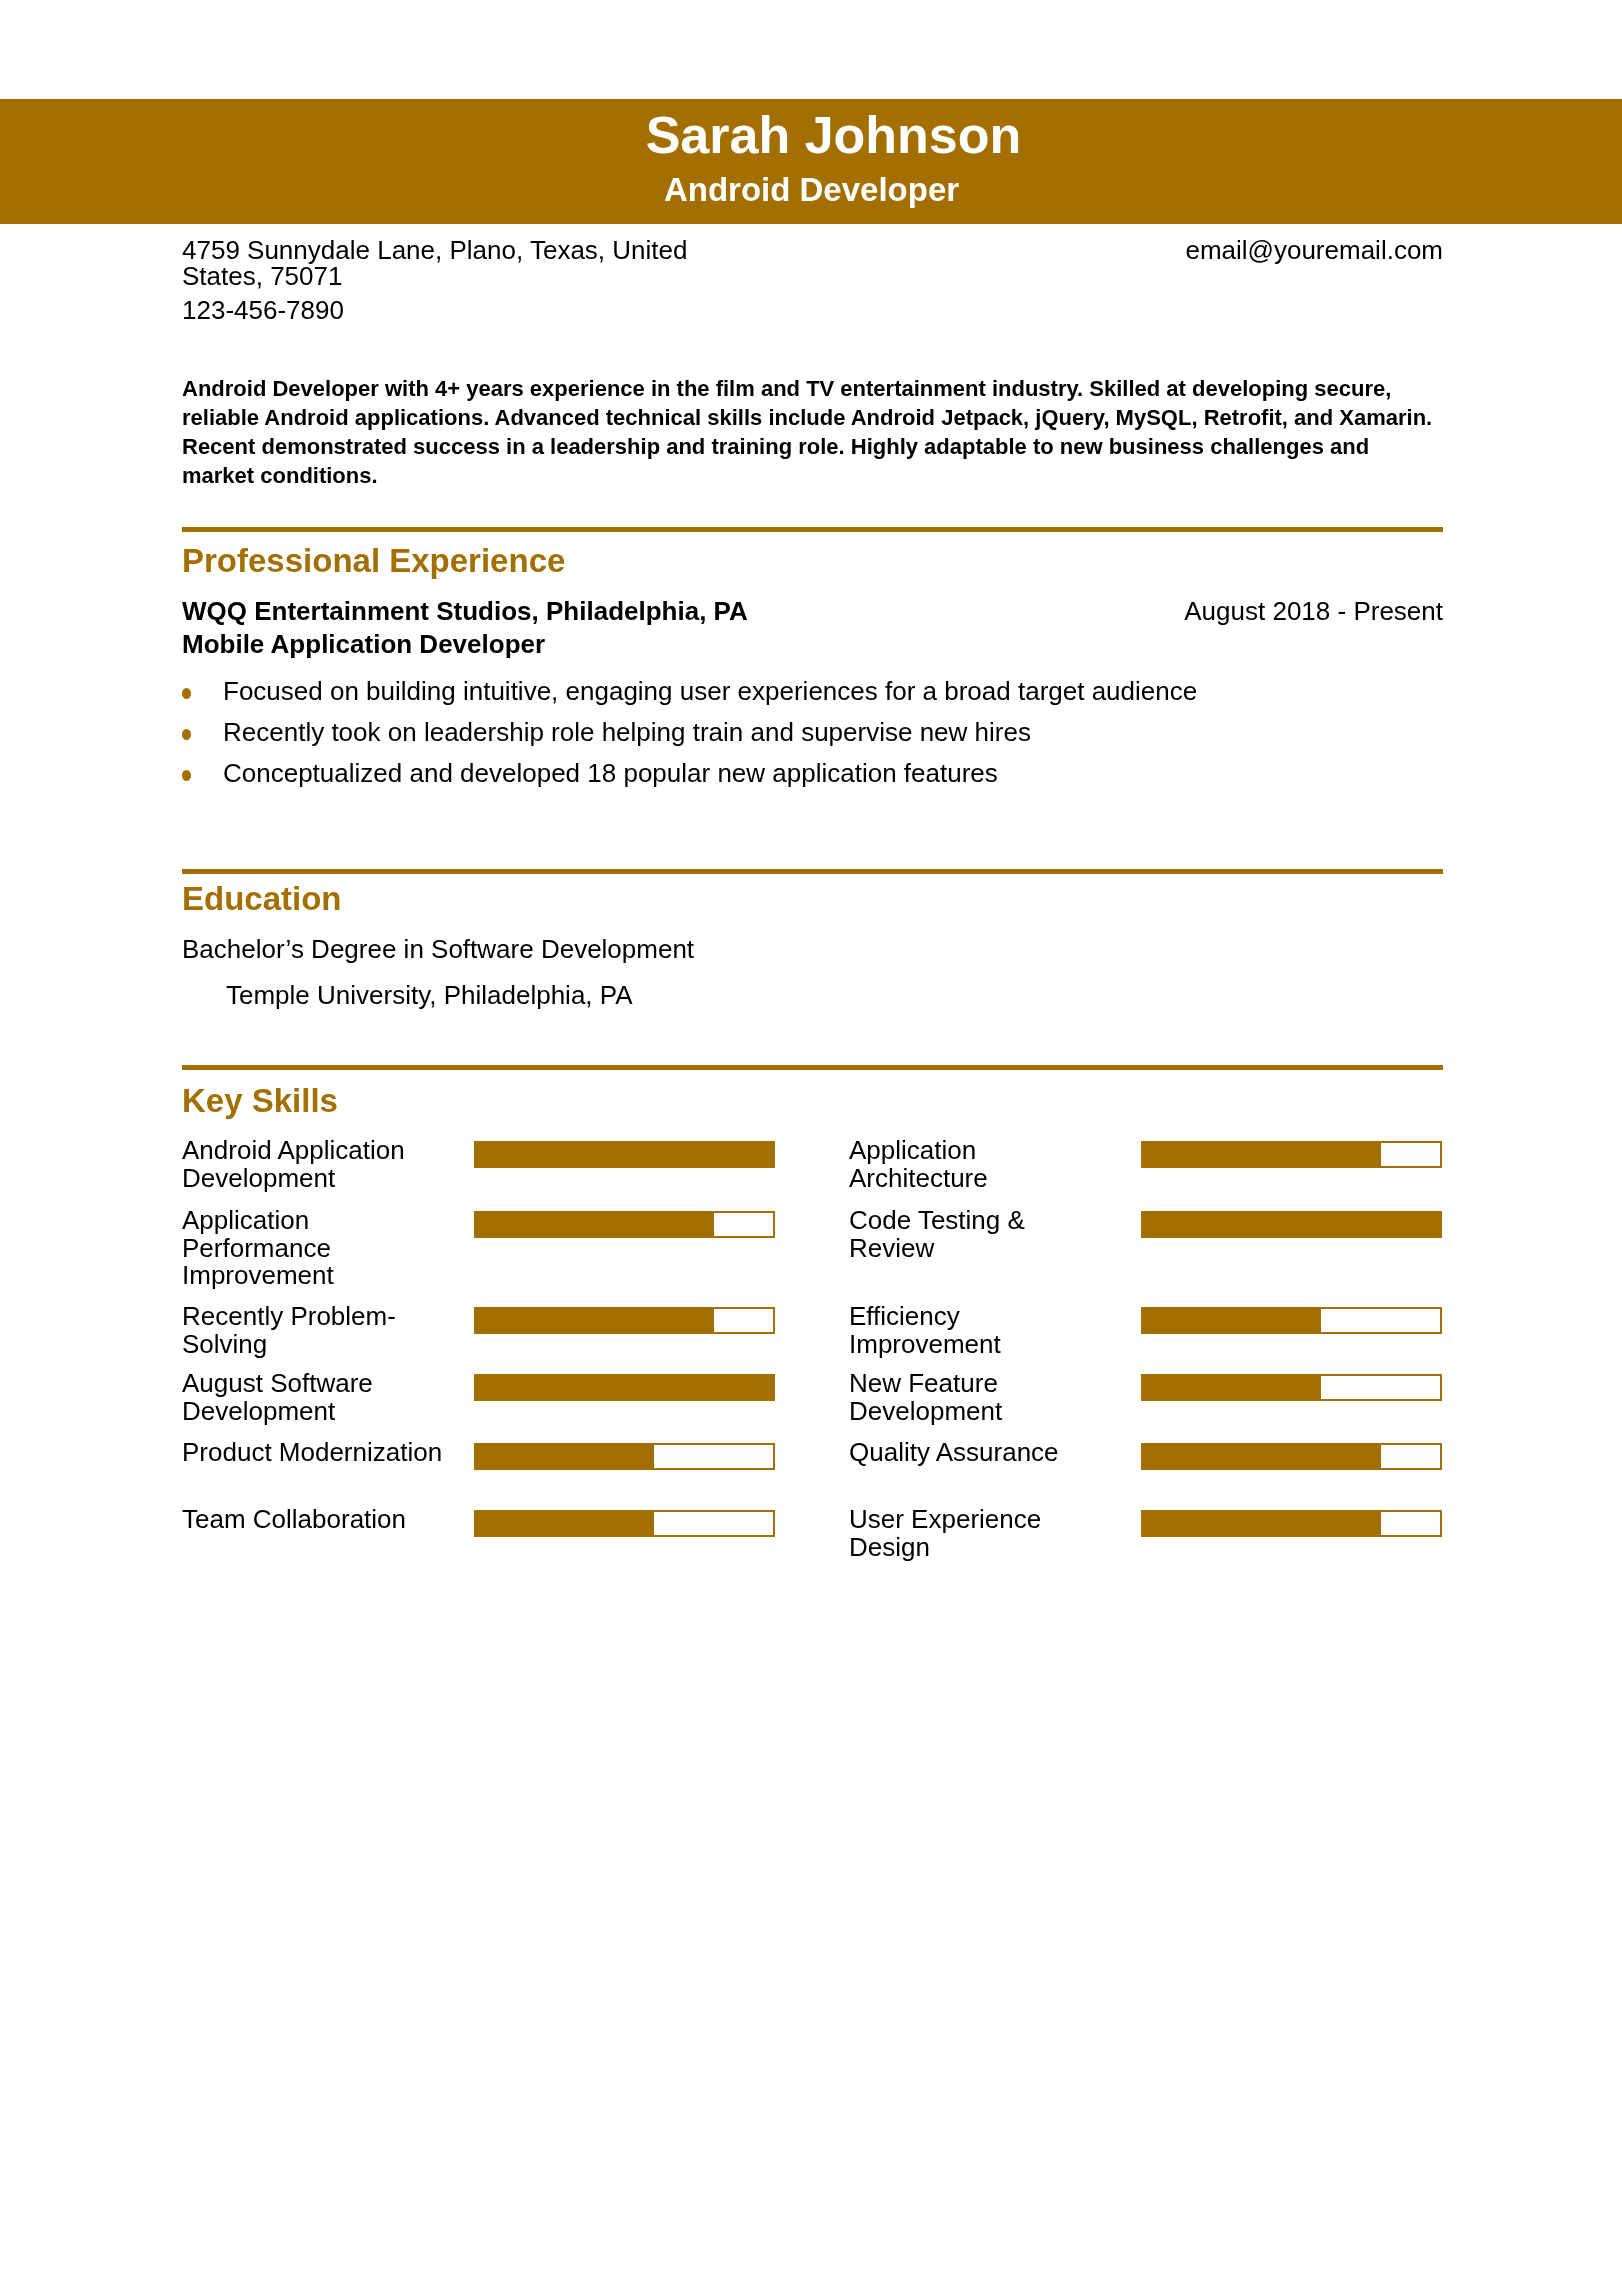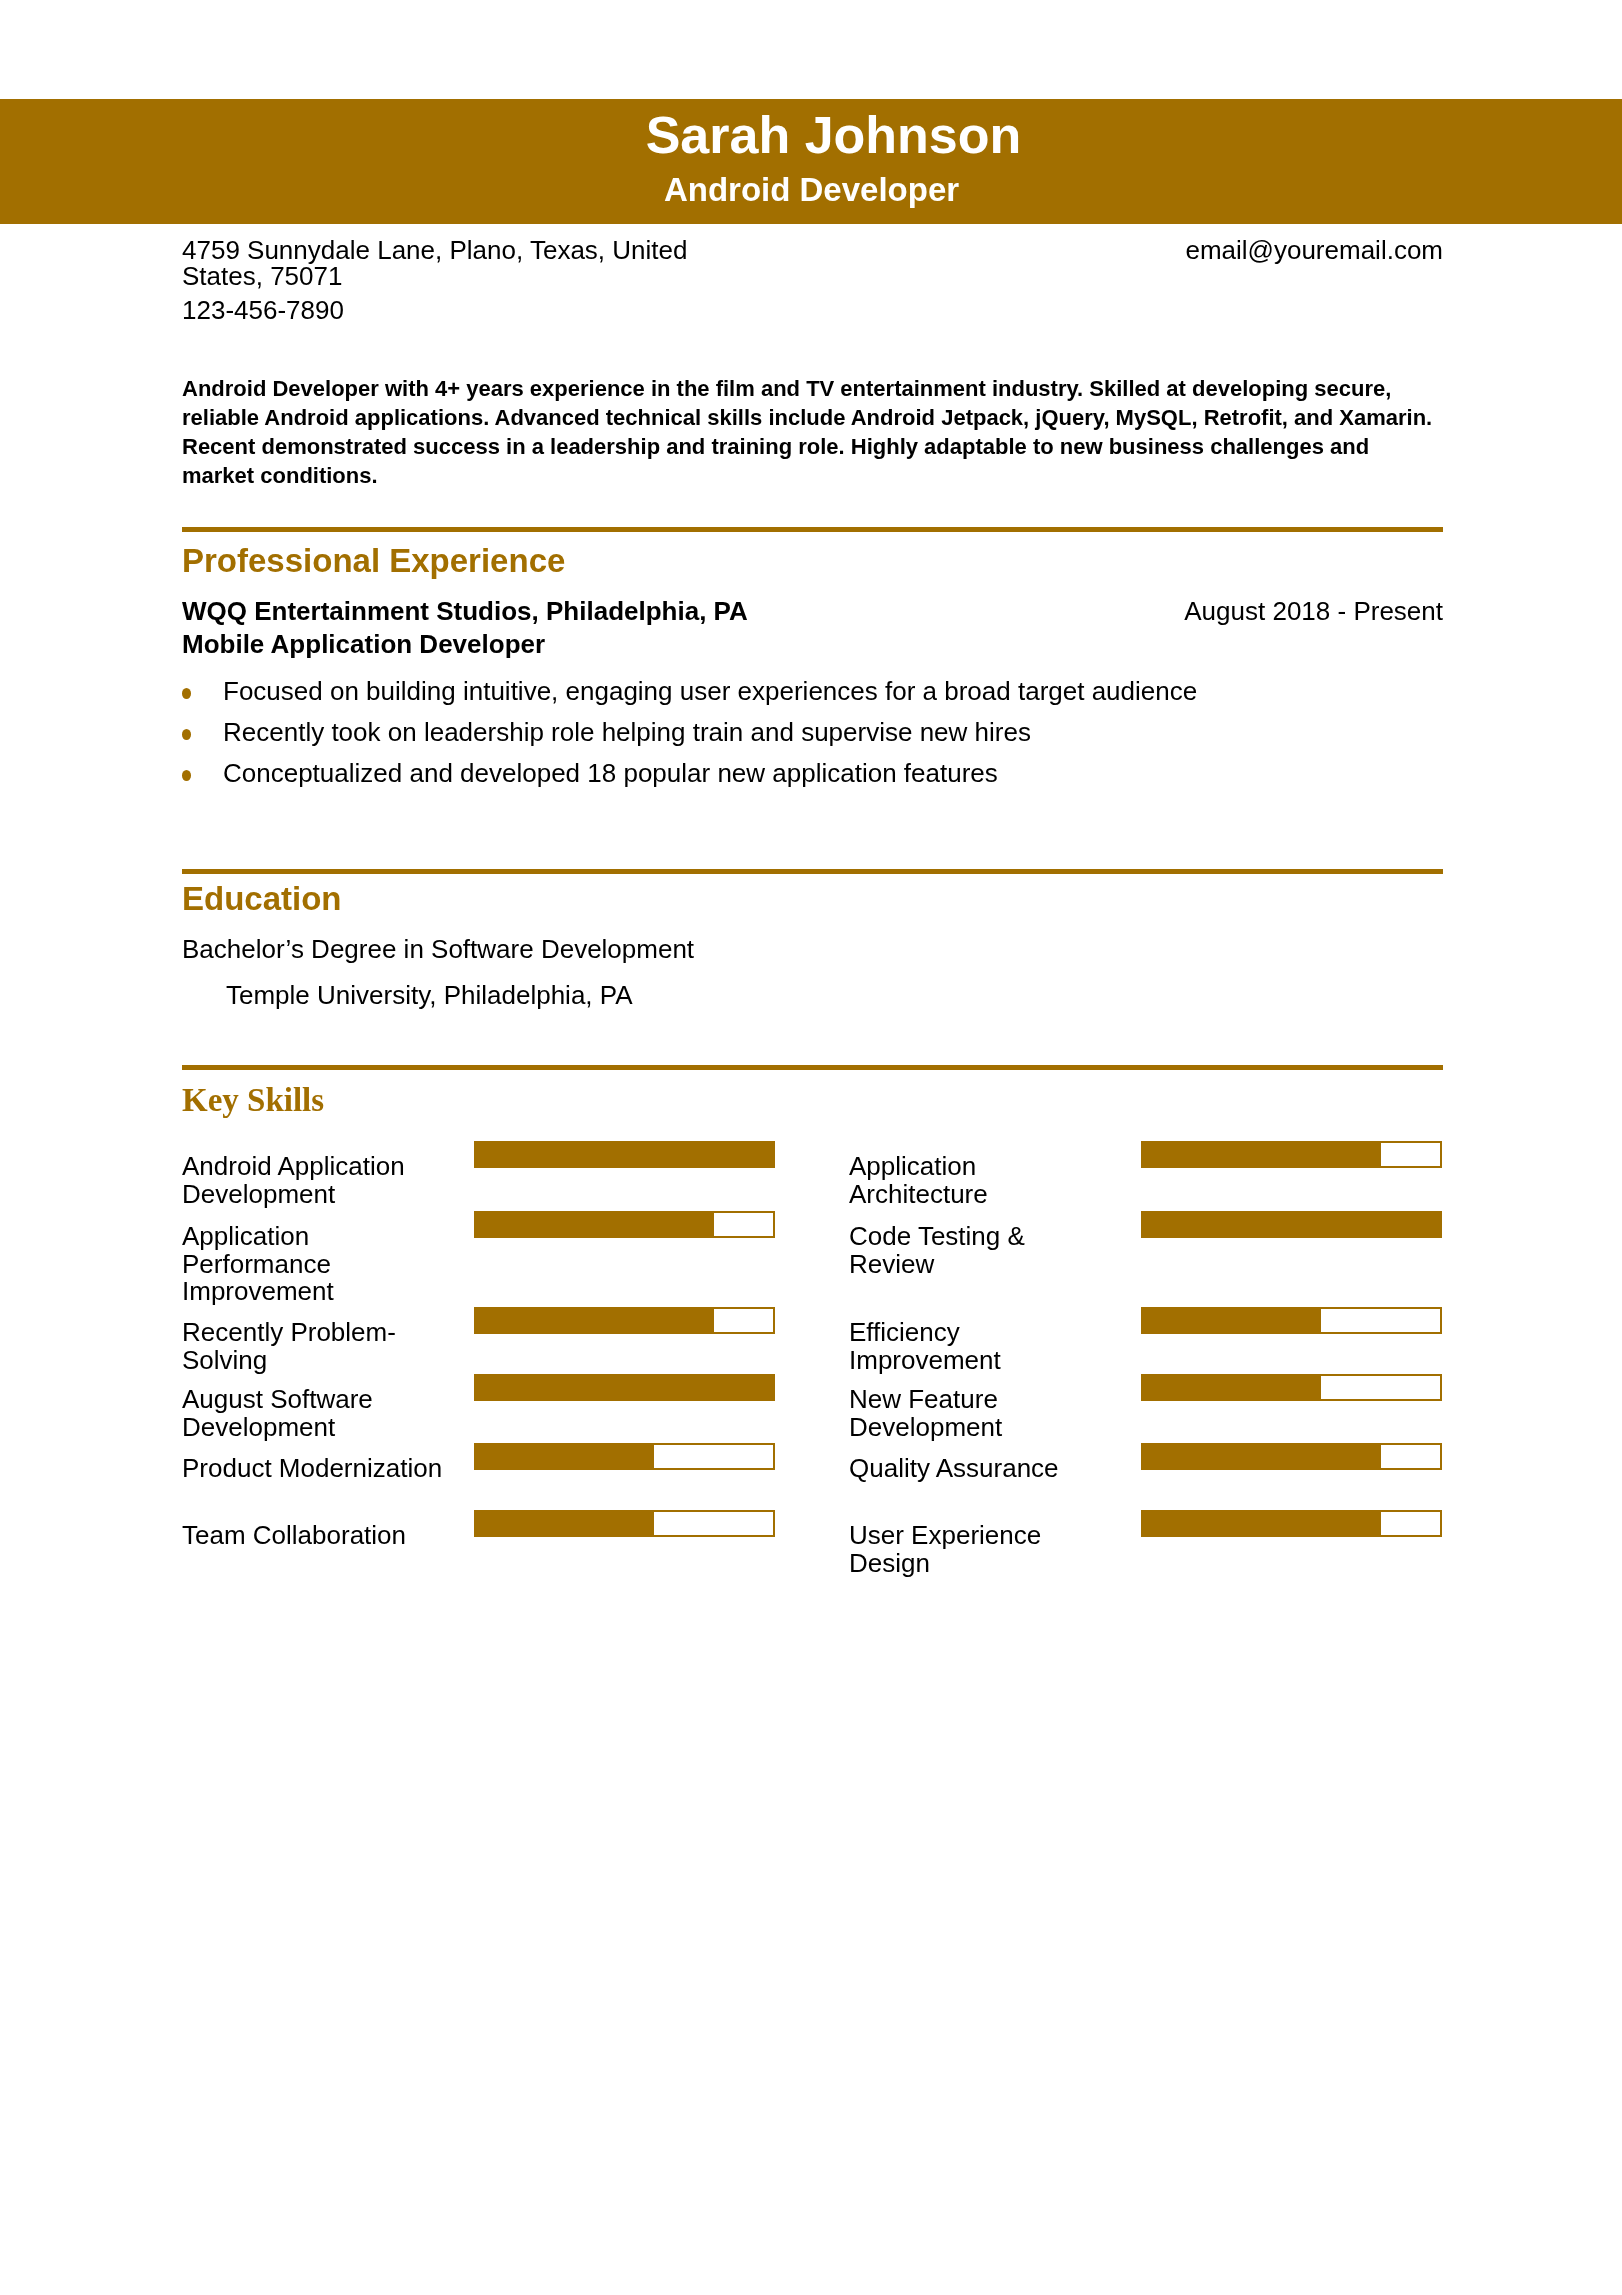--- a/index.html
+++ b/index.html
@@ -54,21 +54,21 @@
     .bullets li { position: relative; height: 41px; font-size: 26px; line-height: 33px; padding-left: 41px; }
     .bullets .dot {
       position: absolute; left: 0; top: 13px; width: 9.2px; height: 10.5px;
       border-radius: 50%; background: #a26f00;
     }
 
     .edu-line { position: absolute; left: 182px; font-size: 26px; line-height: 33px; }
 
     
     .skill { position: absolute; width: 630px; }
-    .skill .label { position: absolute; left: 0; top: 16px; width: 261px; font-size: 26px; line-height: 27.5px; }
+    .skill .label { position: absolute; left: 0; top: 0; width: 261px; font-size: 26px; line-height: 27.5px; }
     .skill .bar {
       position: absolute; left: 292px; top: 3.9px; width: 301px; height: 27.5px;
       border: 2.6px solid #a26f00; background: #fff;
     }
     .skill .fill { height: 100%; background: #a26f00; }
   </style>
 </head>
 <body>
 
 <div class="page">
@@ -109,21 +109,21 @@
       <span>Conceptualized and developed 18 popular new application features</span>
     </li>
   </ul>
 
   <div class="divider" style="top:869px;"></div>
   <div class="section-title" style="top:879px;">Education</div>
   <div class="edu-line" style="top:933px;">Bachelor’s Degree in Software Development</div>
   <div class="edu-line" style="top:979px;margin-left:44px;">Temple University, Philadelphia, PA</div>
 
   <div class="divider" style="top:1065px;"></div>
-  <div class="section-title" style="top:1081px;font-family:Liberation Serif, serif;">Key Skills</div>
+  <div class="section-title" style="top:1081px;">Key Skills</div>
 
   <div class="skill" style="left:182px; top:1137px;">
     <div class="label">Android Application Development</div>
     <div class="bar">
         <div class="fill" style="width: 100%;"></div>
       </div>
   </div>
   <div class="skill" style="left:182px; top:1207px;">
     <div class="label">Application Performance Improvement</div>
     <div class="bar">

